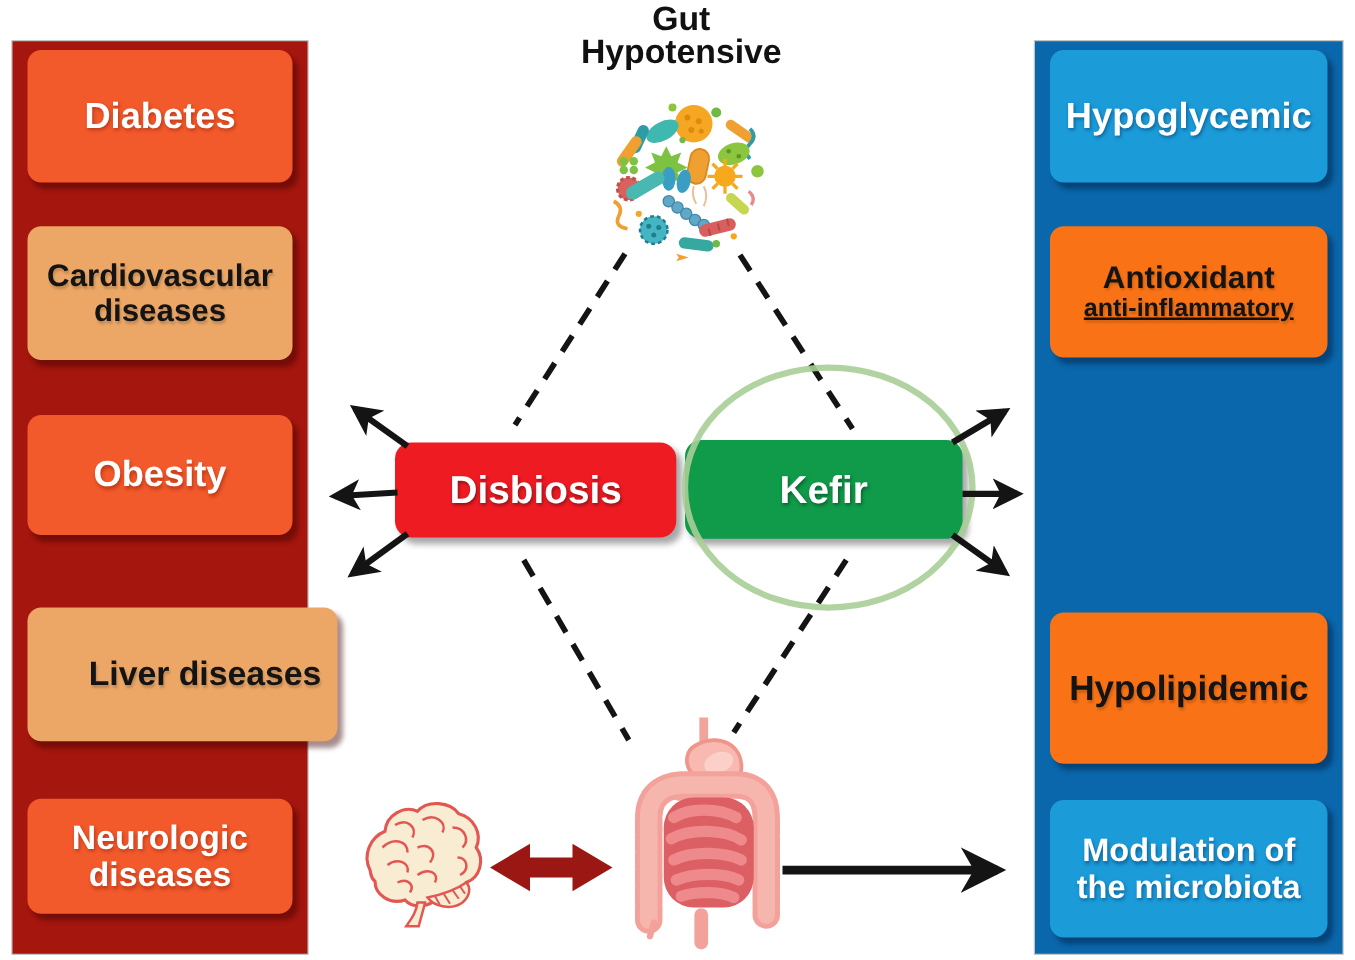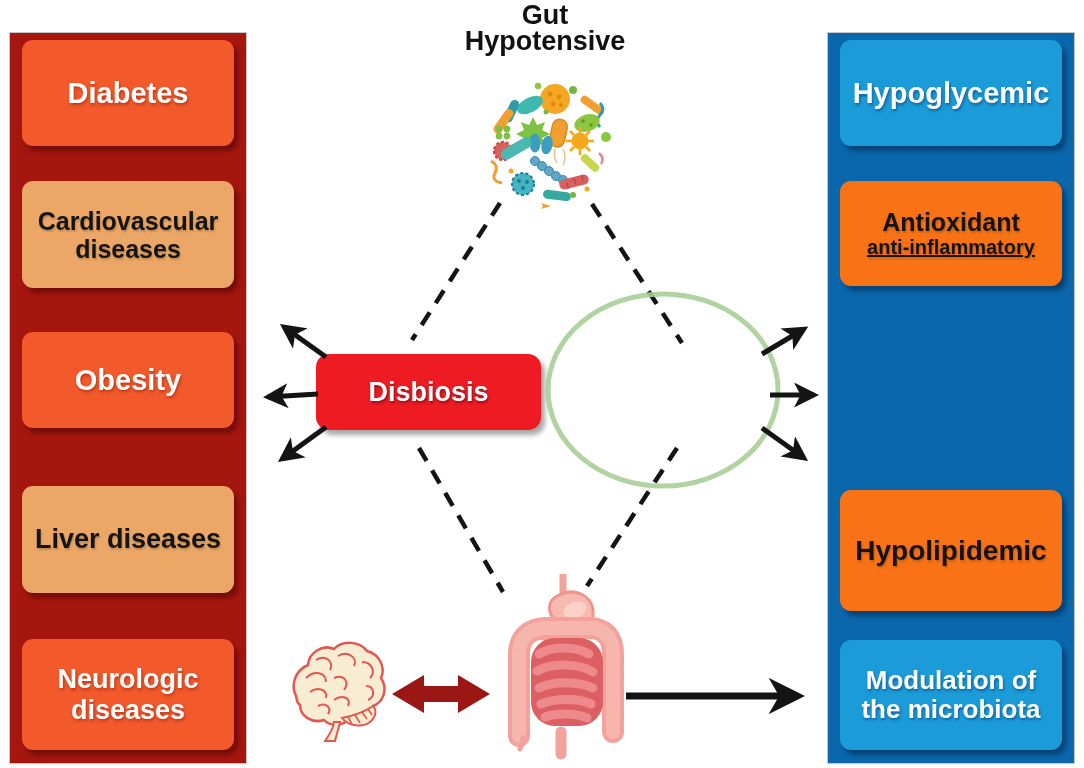--- a/index.html
+++ b/index.html
@@ -15,36 +15,36 @@
         align-items:center;justify-content:center;text-align:center;font-weight:bold;line-height:1.12;}
   .panel.left  .pbox{width:212px;box-shadow:4px 5px 4px rgba(60,0,0,.45);}
   .panel.right .pbox{width:222px;box-shadow:4px 5px 4px rgba(0,25,60,.45);}
   .fill-orange{background:#f2592b;color:#ffffff;text-shadow:1px 2px 3px rgba(120,20,0,.45);}
   .fill-tan{background:#eca766;color:#141414;text-shadow:1px 2px 2px rgba(0,0,0,.18);}
   .fill-blue{background:#1b9cd9;color:#ffffff;text-shadow:1px 2px 3px rgba(0,40,90,.5);}
   .fill-lightblue{background:#f97316;color:#141414;text-shadow:1px 2px 2px rgba(0,0,0,.18);}
   .lp1{top:7px;height:106px;font-size:29px;}
   .lp2{top:148px;height:107px;font-size:25px;}
   .lp3{top:299px;height:96px;font-size:29px;}
-  .lp4{top:453px;height:107px;font-size:27px;}
-  .lp5{top:606px;height:111px;font-size:27px;}
+  .lp4{top:453px;height:107px;font-size:27px;padding-left:36px;}
+  .lp5{top:606px;height:92px;font-size:27px;}
   .rp1{top:7px;height:106px;font-size:29px;}
   .rp2{top:148px;height:105px;}
   .rp3{top:302px;height:105px;font-size:29px;}
   .rp4{top:457px;height:121px;font-size:28px;}
   .rp5{top:607px;height:110px;font-size:26px;}
   .rp2 .l1{font-size:25px;}
   .rp2 .l2{font-size:20px;text-decoration:underline;}
   .pbox span{display:block;max-width:200px;}
   
   .gut-title{position:absolute;left:395px;top:2px;width:300px;text-align:center;
              font-weight:bold;font-size:27px;line-height:26px;color:#111;}
   
   .cbox{position:absolute;display:flex;align-items:center;justify-content:center;
-        font-weight:bold;font-size:27px;color:#fff;border-radius:13px;
+        font-weight:bold;font-size:31px;color:#fff;border-radius:13px;
         text-shadow:1px 2px 3px rgba(0,0,0,.4);box-shadow:4px 5px 5px rgba(0,0,0,.35);}
   .disbiosis{left:316px;top:354px;width:225px;height:76px;background:#ef1b23;}
   .kefir{left:548px;top:352px;width:222px;height:79px;background:#0f9b4a;}
   
   .illu{position:absolute;}
   #microbiome{left:483px;top:77px;}
   #brain{left:282px;top:634px;}
   #gitract{left:487px;top:574px;}
   
   #overlay{position:absolute;left:0;top:0;z-index:6;pointer-events:none;}
@@ -155,20 +155,23 @@
     <circle cx="90," :="" r="0"></circle>
     <circle cx="90" cy="118" r="3" fill="#6fba44"></circle>
       <circle cx="104" cy="112" r="2.5" fill="#f5a623"></circle>
     <circle cx="28" cy="94" r="2.5" fill="#f5a623"></circle>
       <circle cx="63" cy="35" r="2.5" fill="#6fba44"></circle>
   </svg>
 
   <div class="cbox disbiosis">
     <span>Disbiosis</span>
   </div>
+  <div class="cbox kefir">
+    <span>Kefir</span>
+  </div>
 
   <svg id="brain" class="illu" width="112" height="112" viewBox="0 0 112 112">
     <path d="M14,62 C8,50 14,36 26,31 C27,18 41,10 52,15 C60,6 78,7 85,17 C97,20 104,33 99,44
              C106,54 102,68 91,72 C89,82 77,88 68,84 C62,92 48,93 42,86 C30,90 18,82 18,71
              C14,68 15,65 14,62 Z" fill="#f8ecd2" stroke="#e25752" stroke-width="2.5"></path>
     <path d="M60,84 C66,92 80,94 88,88 C94,83 95,76 91,72 C81,79 70,82 60,84 Z" fill="#f8ecd2" stroke="#e25752" stroke-width="2"></path>
     <path d="M66,83 L70,90 M73,81 L78,89 M80,78 L85,85 M86,75 L90,81" stroke="#e25752" stroke-width="1.6"></path>
     <path d="M52,88 C51,96 47,101 43,107 L53,107 C55,99 57,93 58,88 Z" fill="#f8ecd2" stroke="#e25752" stroke-width="2"></path>
     <g stroke="#e25752" stroke-width="2" fill="none">
       <path d="M24,44 C32,36 44,38 44,48"></path>

